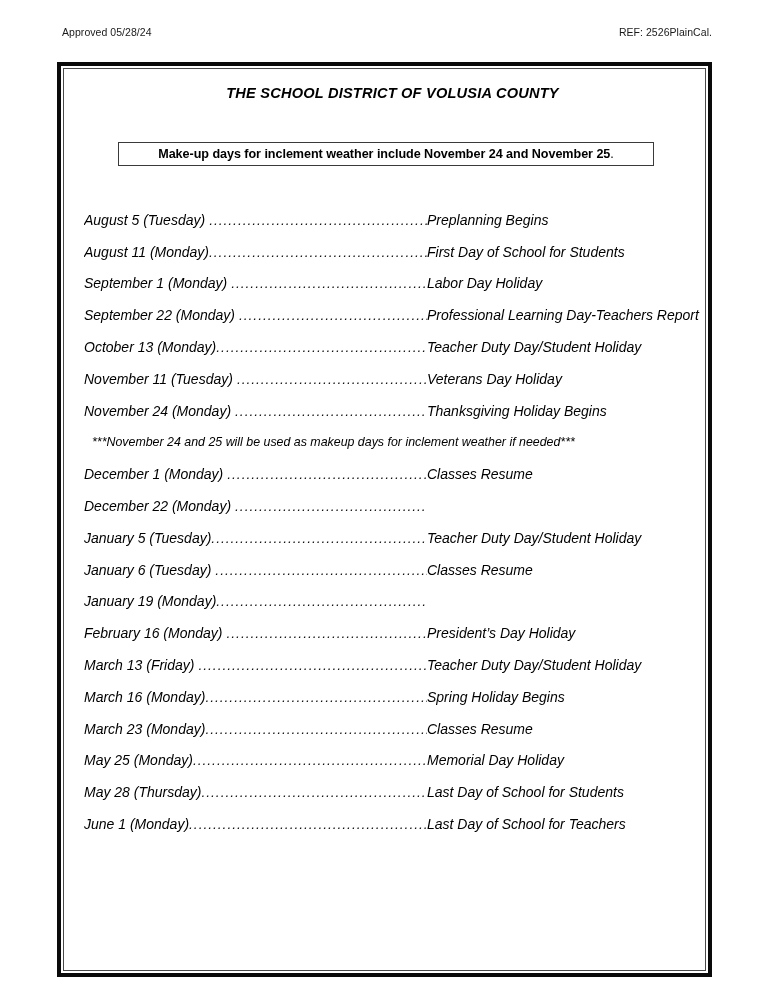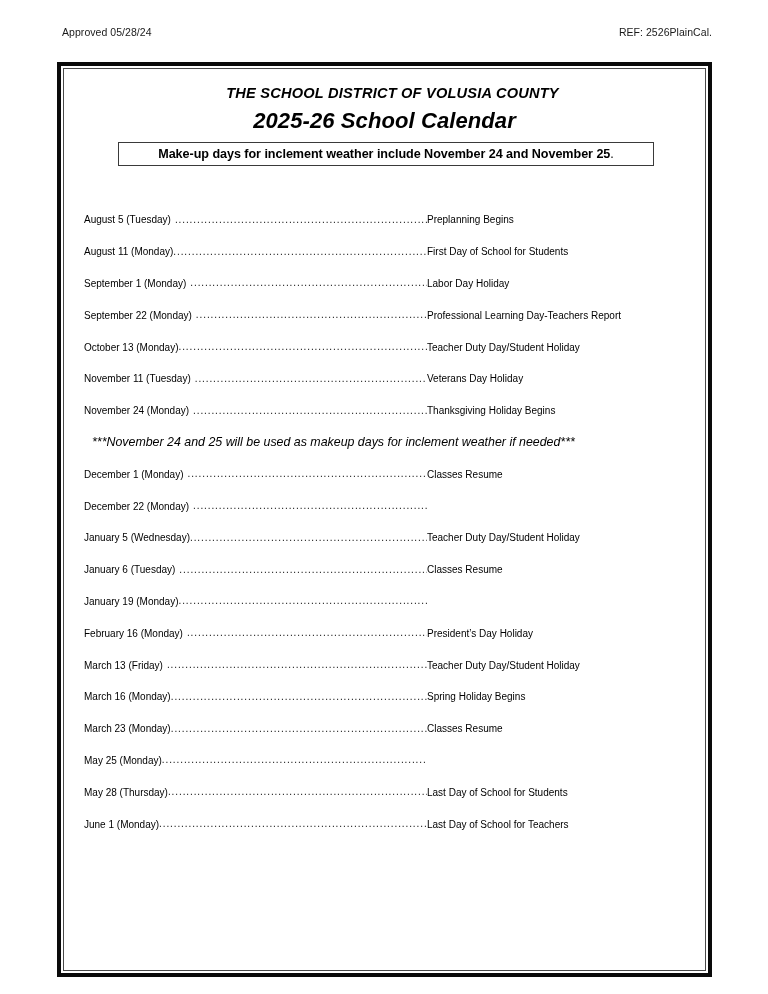--- a/index.html
+++ b/index.html
@@ -112,22 +112,23 @@
   
   .entries {
     position: absolute;
     left: 23px;
     top: 138px;
     width: 610px;
   }
   .entry-row {
     position: relative;
     height: 31.8px;
-    font-size: 10px;
+    font-size: 14px;
     white-space: nowrap;
+    font-style: italic;
   }
   .entry-date-wrap {
     position: absolute;
     left: 0;
     top: 0;
     width: 343px;
     height: 100%;
     overflow: hidden;
     display: flex;
     align-items: center;
@@ -178,21 +179,20 @@
   <span>REF: 2526PlainCal.</span>
 </div>
 
 <div class="frame">
   <div class="frame-inner"></div>
 
   <div class="frame-content">
 
     <div class="title-district">THE SCHOOL DISTRICT OF VOLUSIA COUNTY</div>
 
-    <div class="title-calendar">2025-26 School Calendar</div>
 
     <div class="notice-box">
       <div class="notice-text">
         <span>Make-up days for inclement weather include November 24 and November 25</span><span class="period">.</span>
       </div>
     </div>
 
     <div class="entries">
         <div class="entry-row spaced">
           <div class="entry-date-wrap">
@@ -252,21 +252,21 @@
           <div class="entry-desc">Classes Resume</div>
         </div>
         <div class="entry-row spaced">
           <div class="entry-date-wrap">
             <span class="entry-date">December 22 (Monday)</span>
             <span class="entry-leader">................................................................................</span>
           </div>
         </div>
         <div class="entry-row">
           <div class="entry-date-wrap">
-            <span class="entry-date">January 5 (Wednesday)</span>
+            <span class="entry-date">January 5 (Tuesday)</span>
             <span class="entry-leader">................................................................................</span>
           </div>
           <div class="entry-desc">Teacher Duty Day/Student Holiday</div>
         </div>
         <div class="entry-row spaced">
           <div class="entry-date-wrap">
             <span class="entry-date">January 6 (Tuesday)</span>
             <span class="entry-leader">................................................................................</span>
           </div>
           <div class="entry-desc">Classes Resume</div>
@@ -303,20 +303,21 @@
             <span class="entry-date">March 23 (Monday)</span>
             <span class="entry-leader">................................................................................</span>
           </div>
           <div class="entry-desc">Classes Resume</div>
         </div>
         <div class="entry-row">
           <div class="entry-date-wrap">
             <span class="entry-date">May 25 (Monday)</span>
             <span class="entry-leader">................................................................................</span>
           </div>
+          <div class="entry-desc">Memorial Day Holiday</div>
         </div>
         <div class="entry-row">
           <div class="entry-date-wrap">
             <span class="entry-date">May 28 (Thursday)</span>
             <span class="entry-leader">................................................................................</span>
           </div>
           <div class="entry-desc">Last Day of School for Students</div>
         </div>
         <div class="entry-row">
           <div class="entry-date-wrap">

